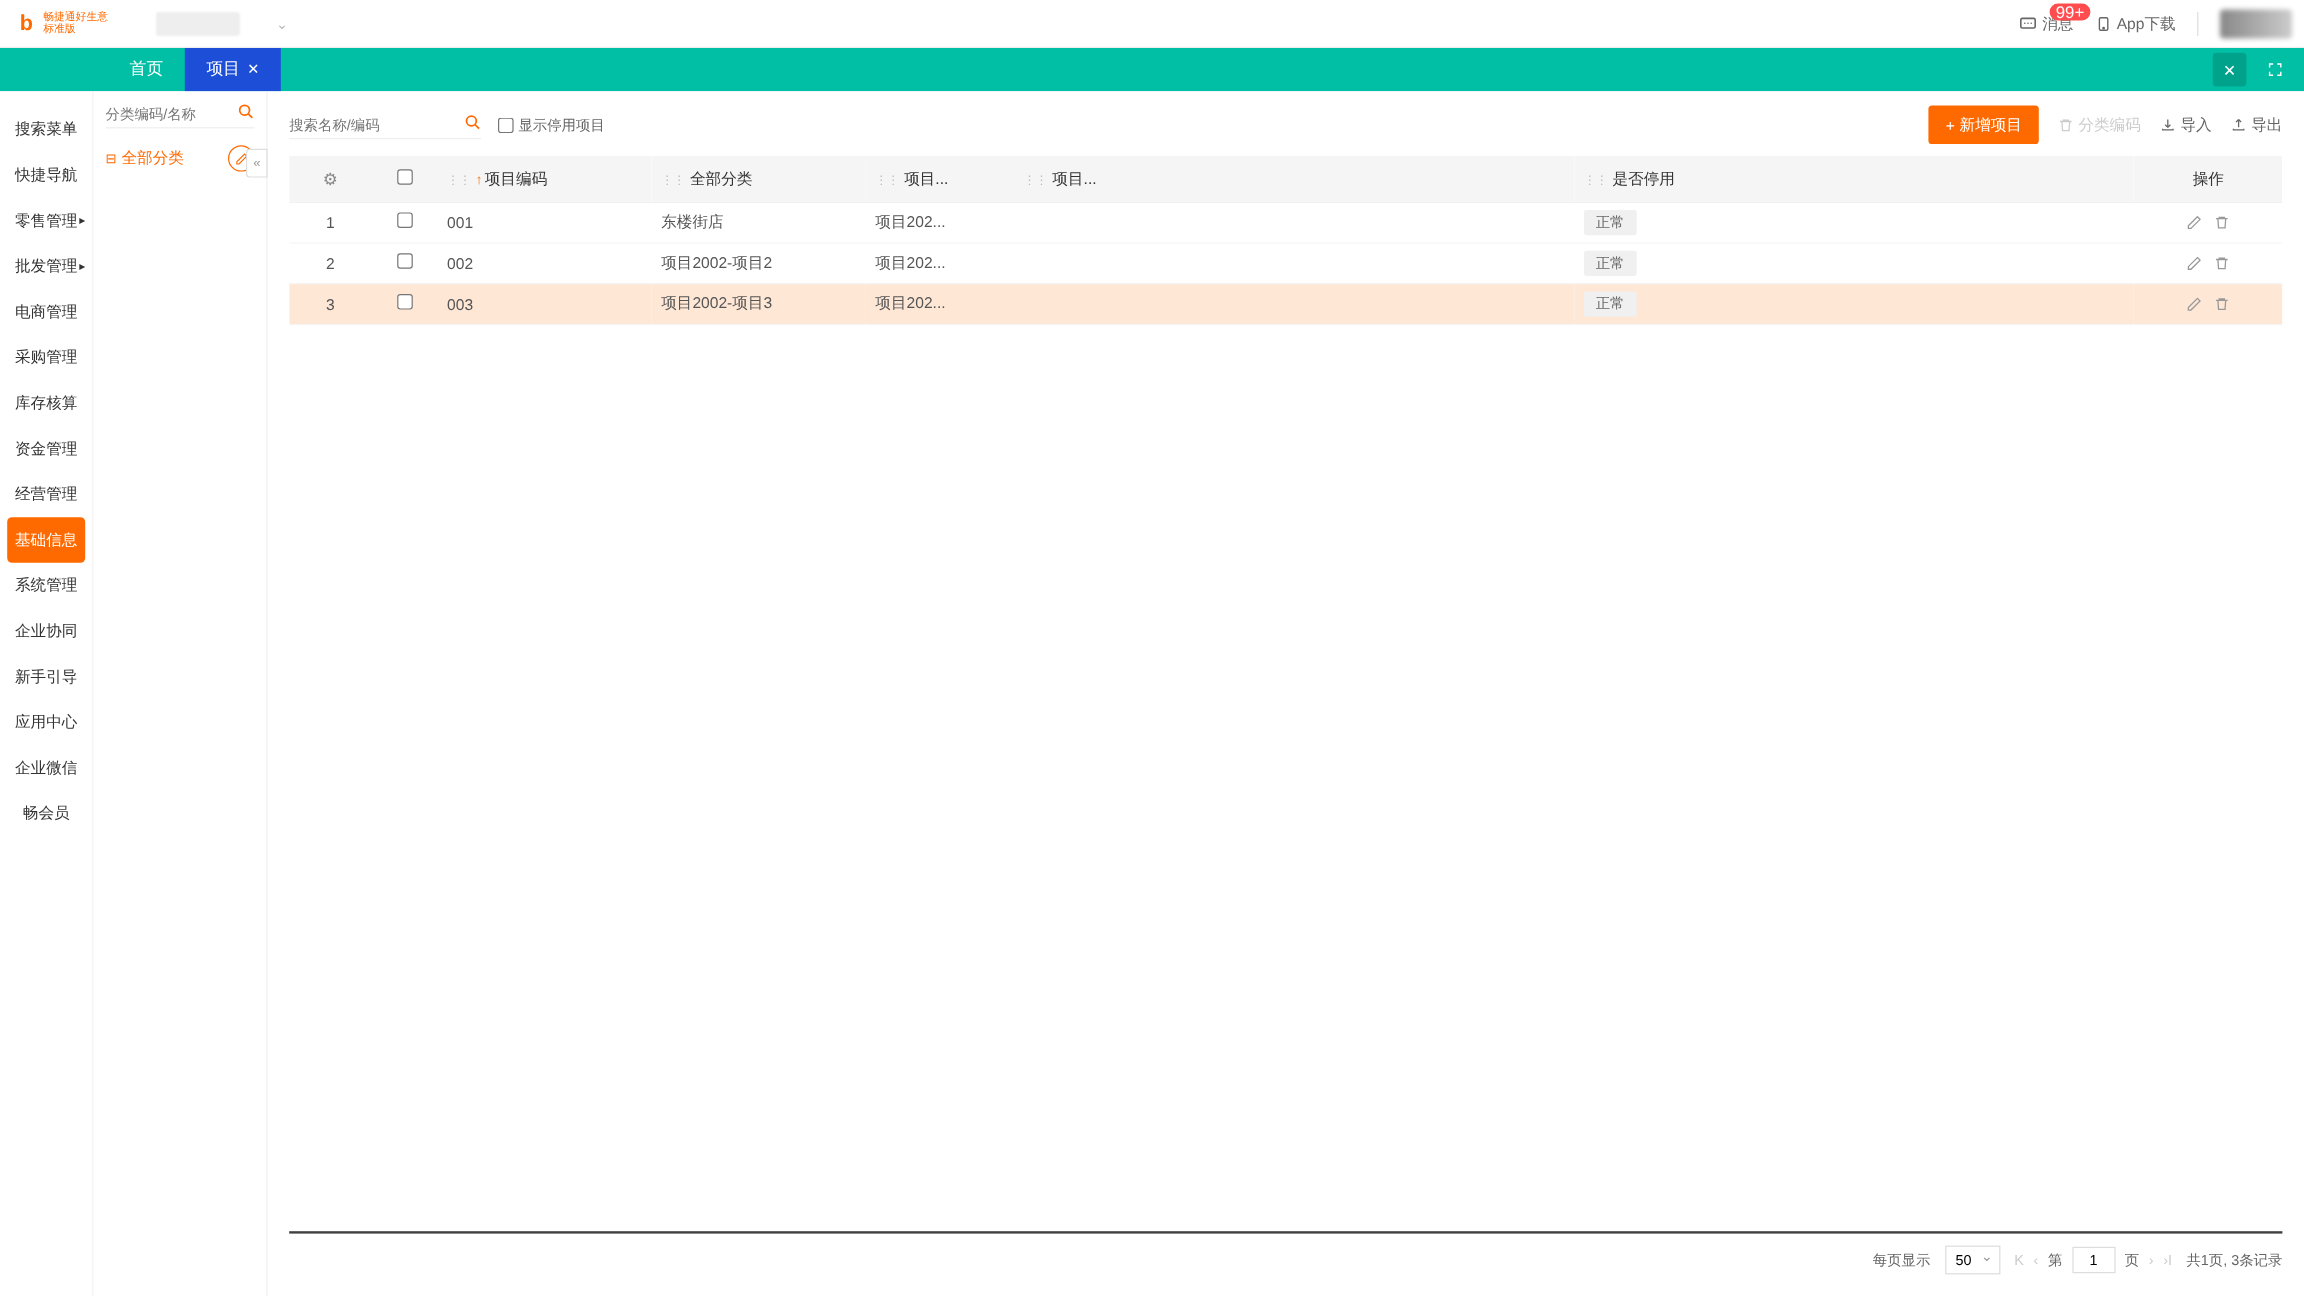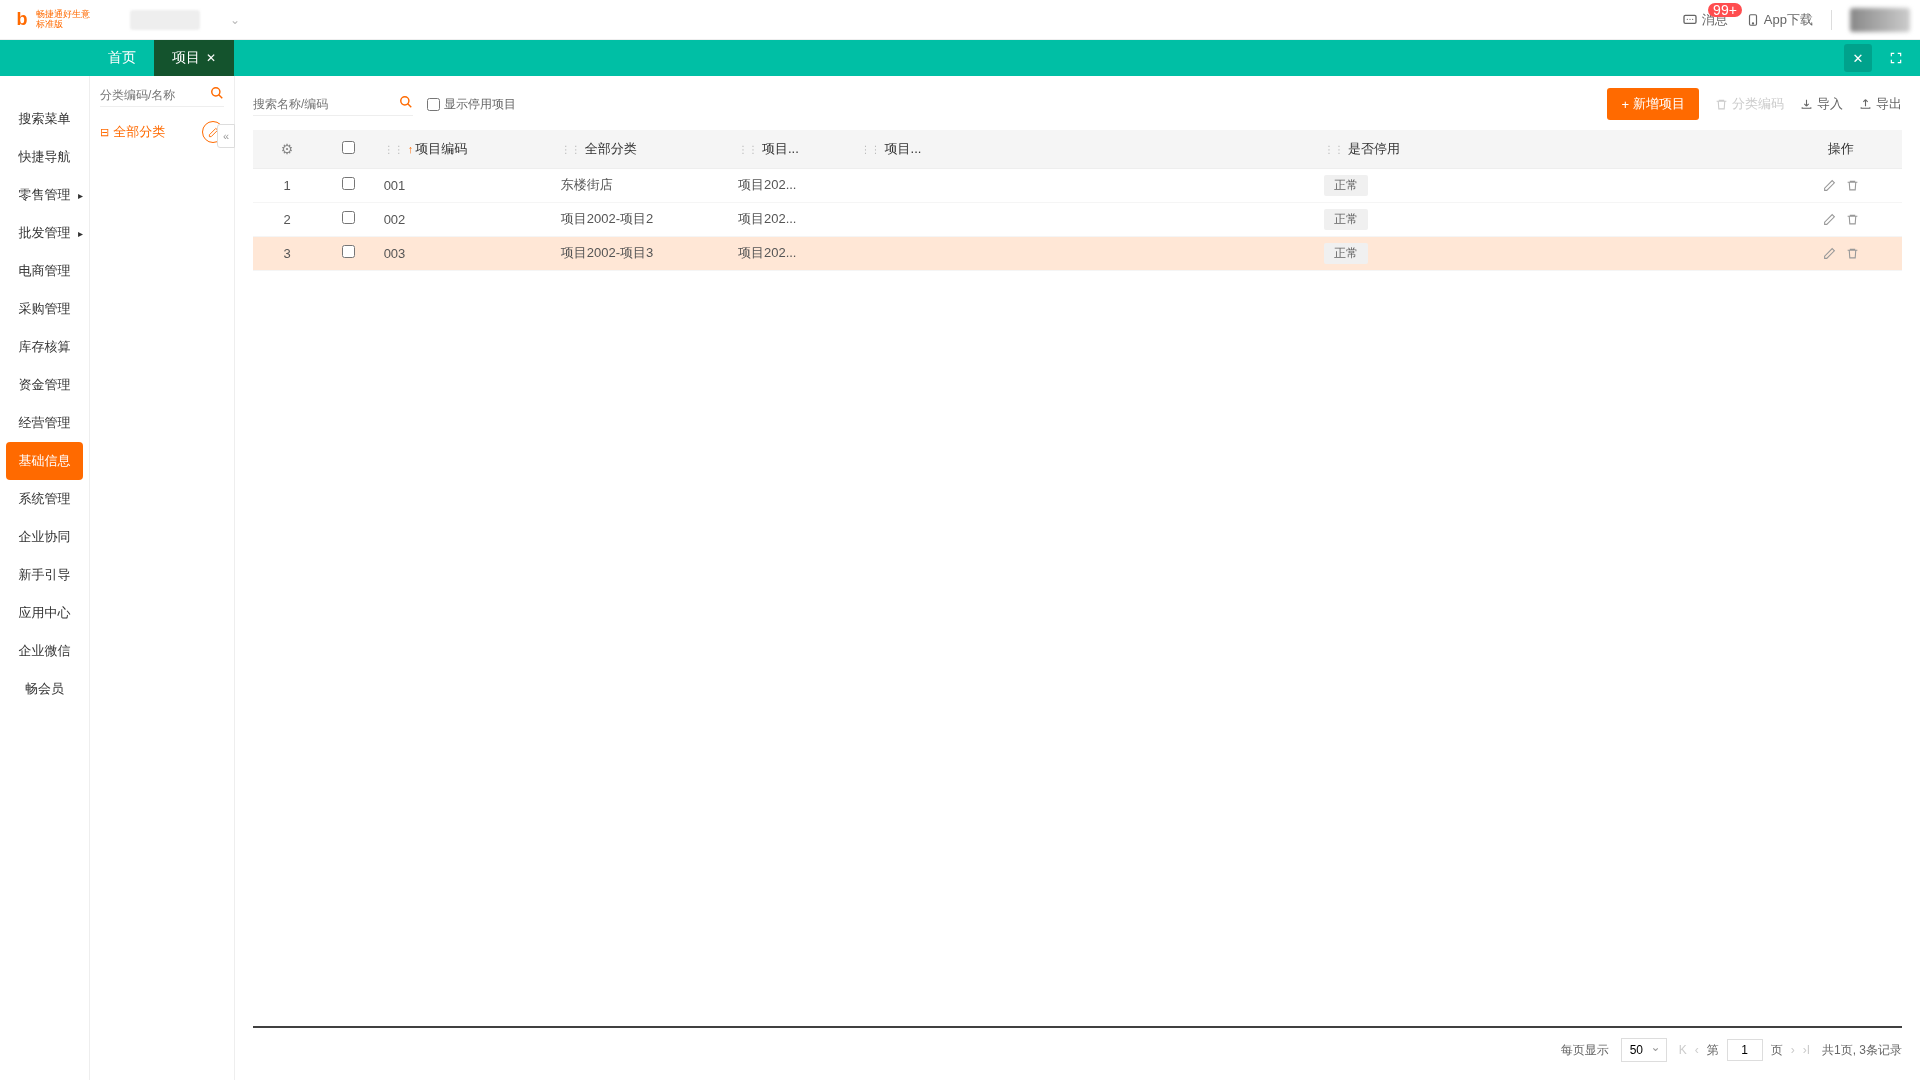--- a/index.html
+++ b/index.html
@@ -15,31 +15,31 @@
     .company-blur { width: 70px; height: 20px; background: #eee; border-radius: 3px; filter: blur(1px); }
     .chevron-down { margin-left: 30px; color: #bbb; font-size: 12px; }
     .header-right { margin-left: auto; display: flex; align-items: center; gap: 18px; }
     .header-item { display: flex; align-items: center; gap: 4px; color: #666; font-size: 13px; cursor: pointer; position: relative; }
     .badge { position: absolute; top: -8px; right: -14px; background: #ff4d4f; color: #fff; border-radius: 8px; padding: 0 5px; font-size: 14px; line-height: 14px; }
     .avatar-blur { width: 60px; height: 24px; background: linear-gradient(90deg, #888, #ccc); border-radius: 3px; filter: blur(2px); }
     
     
     .tab-bar { display: flex; align-items: center; height: 36px; background: #00bfa5; padding-left: 90px; }
     .tab { padding: 0 18px; height: 36px; display: flex; align-items: center; color: #fff; font-size: 14px; cursor: pointer; }
-    .tab.active { background: #14532d; }
+    .tab.active { background: #1d4ed8; }
     .tab-close { margin-left: 6px; font-size: 12px; }
     .tab-bar-right { margin-left: auto; display: flex; align-items: center; gap: 10px; padding-right: 10px; }
     .tab-bar-btn { width: 28px; height: 28px; display: flex; align-items: center; justify-content: center; color: #fff; cursor: pointer; border-radius: 3px; }
     .tab-bar-btn.darker { background: rgba(0,0,0,0.15); }
     
     
     .body { flex: 1; display: flex; overflow: hidden; }
     
     
-    .sidebar { width: 90px; background: #fff; border-right: 1px solid #eee; display: flex; flex-direction: column; padding-top: 24px; }
+    .sidebar { width: 78px; background: #fff; border-right: 1px solid #eee; display: flex; flex-direction: column; padding-top: 13px; }
     .sidebar-item { height: 38px; display: flex; align-items: center; justify-content: center; font-size: 13px; color: #333; cursor: pointer; position: relative; }
     .sidebar-item.active { background: #ff6a00; color: #fff; border-radius: 4px; margin: 0 6px; }
     .sidebar-item .arrow { position: absolute; right: 6px; font-size: 10px; color: #333; }
     
     
     .content { flex: 1; display: flex; background: #fff; }
     
     
     .cat-panel { width: 145px; border-right: 1px solid #eee; display: flex; flex-direction: column; padding: 8px 0; position: relative; }
     .cat-search { margin: 0 10px 10px; position: relative; }

